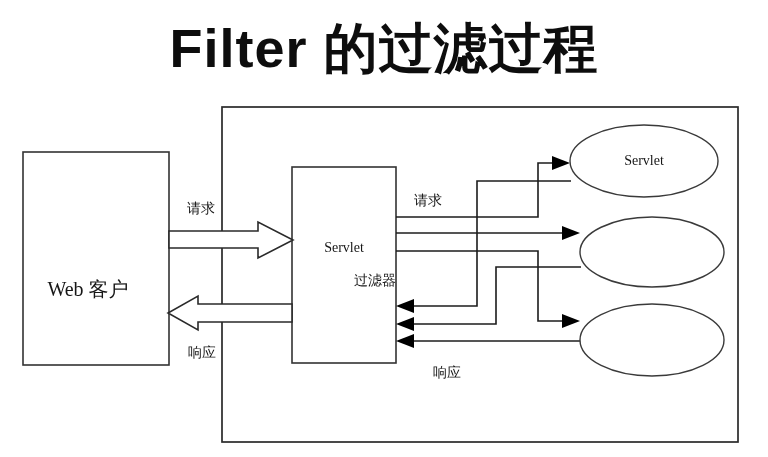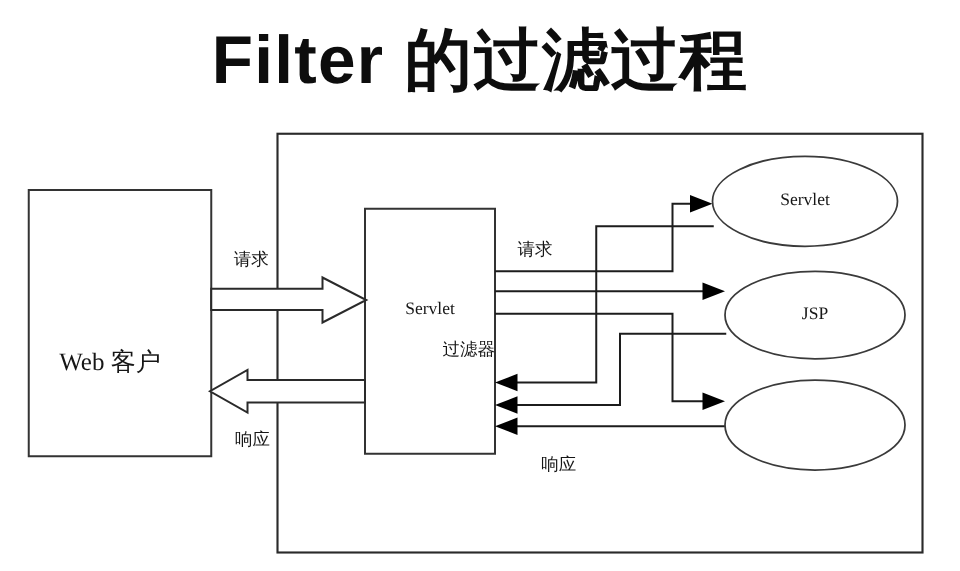--- a/index.html
+++ b/index.html
@@ -66,20 +66,19 @@
 
     <ellipse cx="644" cy="161" rx="74" ry="36" fill="#ffffff" stroke="#3a3a3a" stroke-width="1.4"></ellipse>
     <ellipse cx="652" cy="252" rx="72" ry="35" fill="#ffffff" stroke="#3a3a3a" stroke-width="1.4"></ellipse>
     <ellipse cx="652" cy="340" rx="72" ry="36" fill="#ffffff" stroke="#3a3a3a" stroke-width="1.4"></ellipse>
   </svg>
 
   <div class="lbl lbl-center web-client-label">Web 客户</div>
   <div class="lbl filter-label-1">Servlet</div>
   <div class="lbl filter-label-2 cjk">过滤器</div>
   <div class="lbl lbl-center servlet-ellipse-label">Servlet</div>
-  <div class="lbl lbl-center jsp-ellipse-label">JSP</div>
 
   <div class="lbl cjk request-left-label">请求</div>
   <div class="lbl cjk response-left-label">响应</div>
   <div class="lbl cjk request-right-label">请求</div>
   <div class="lbl cjk response-right-label">响应</div>
 
 </div>
 
 </body></html>

